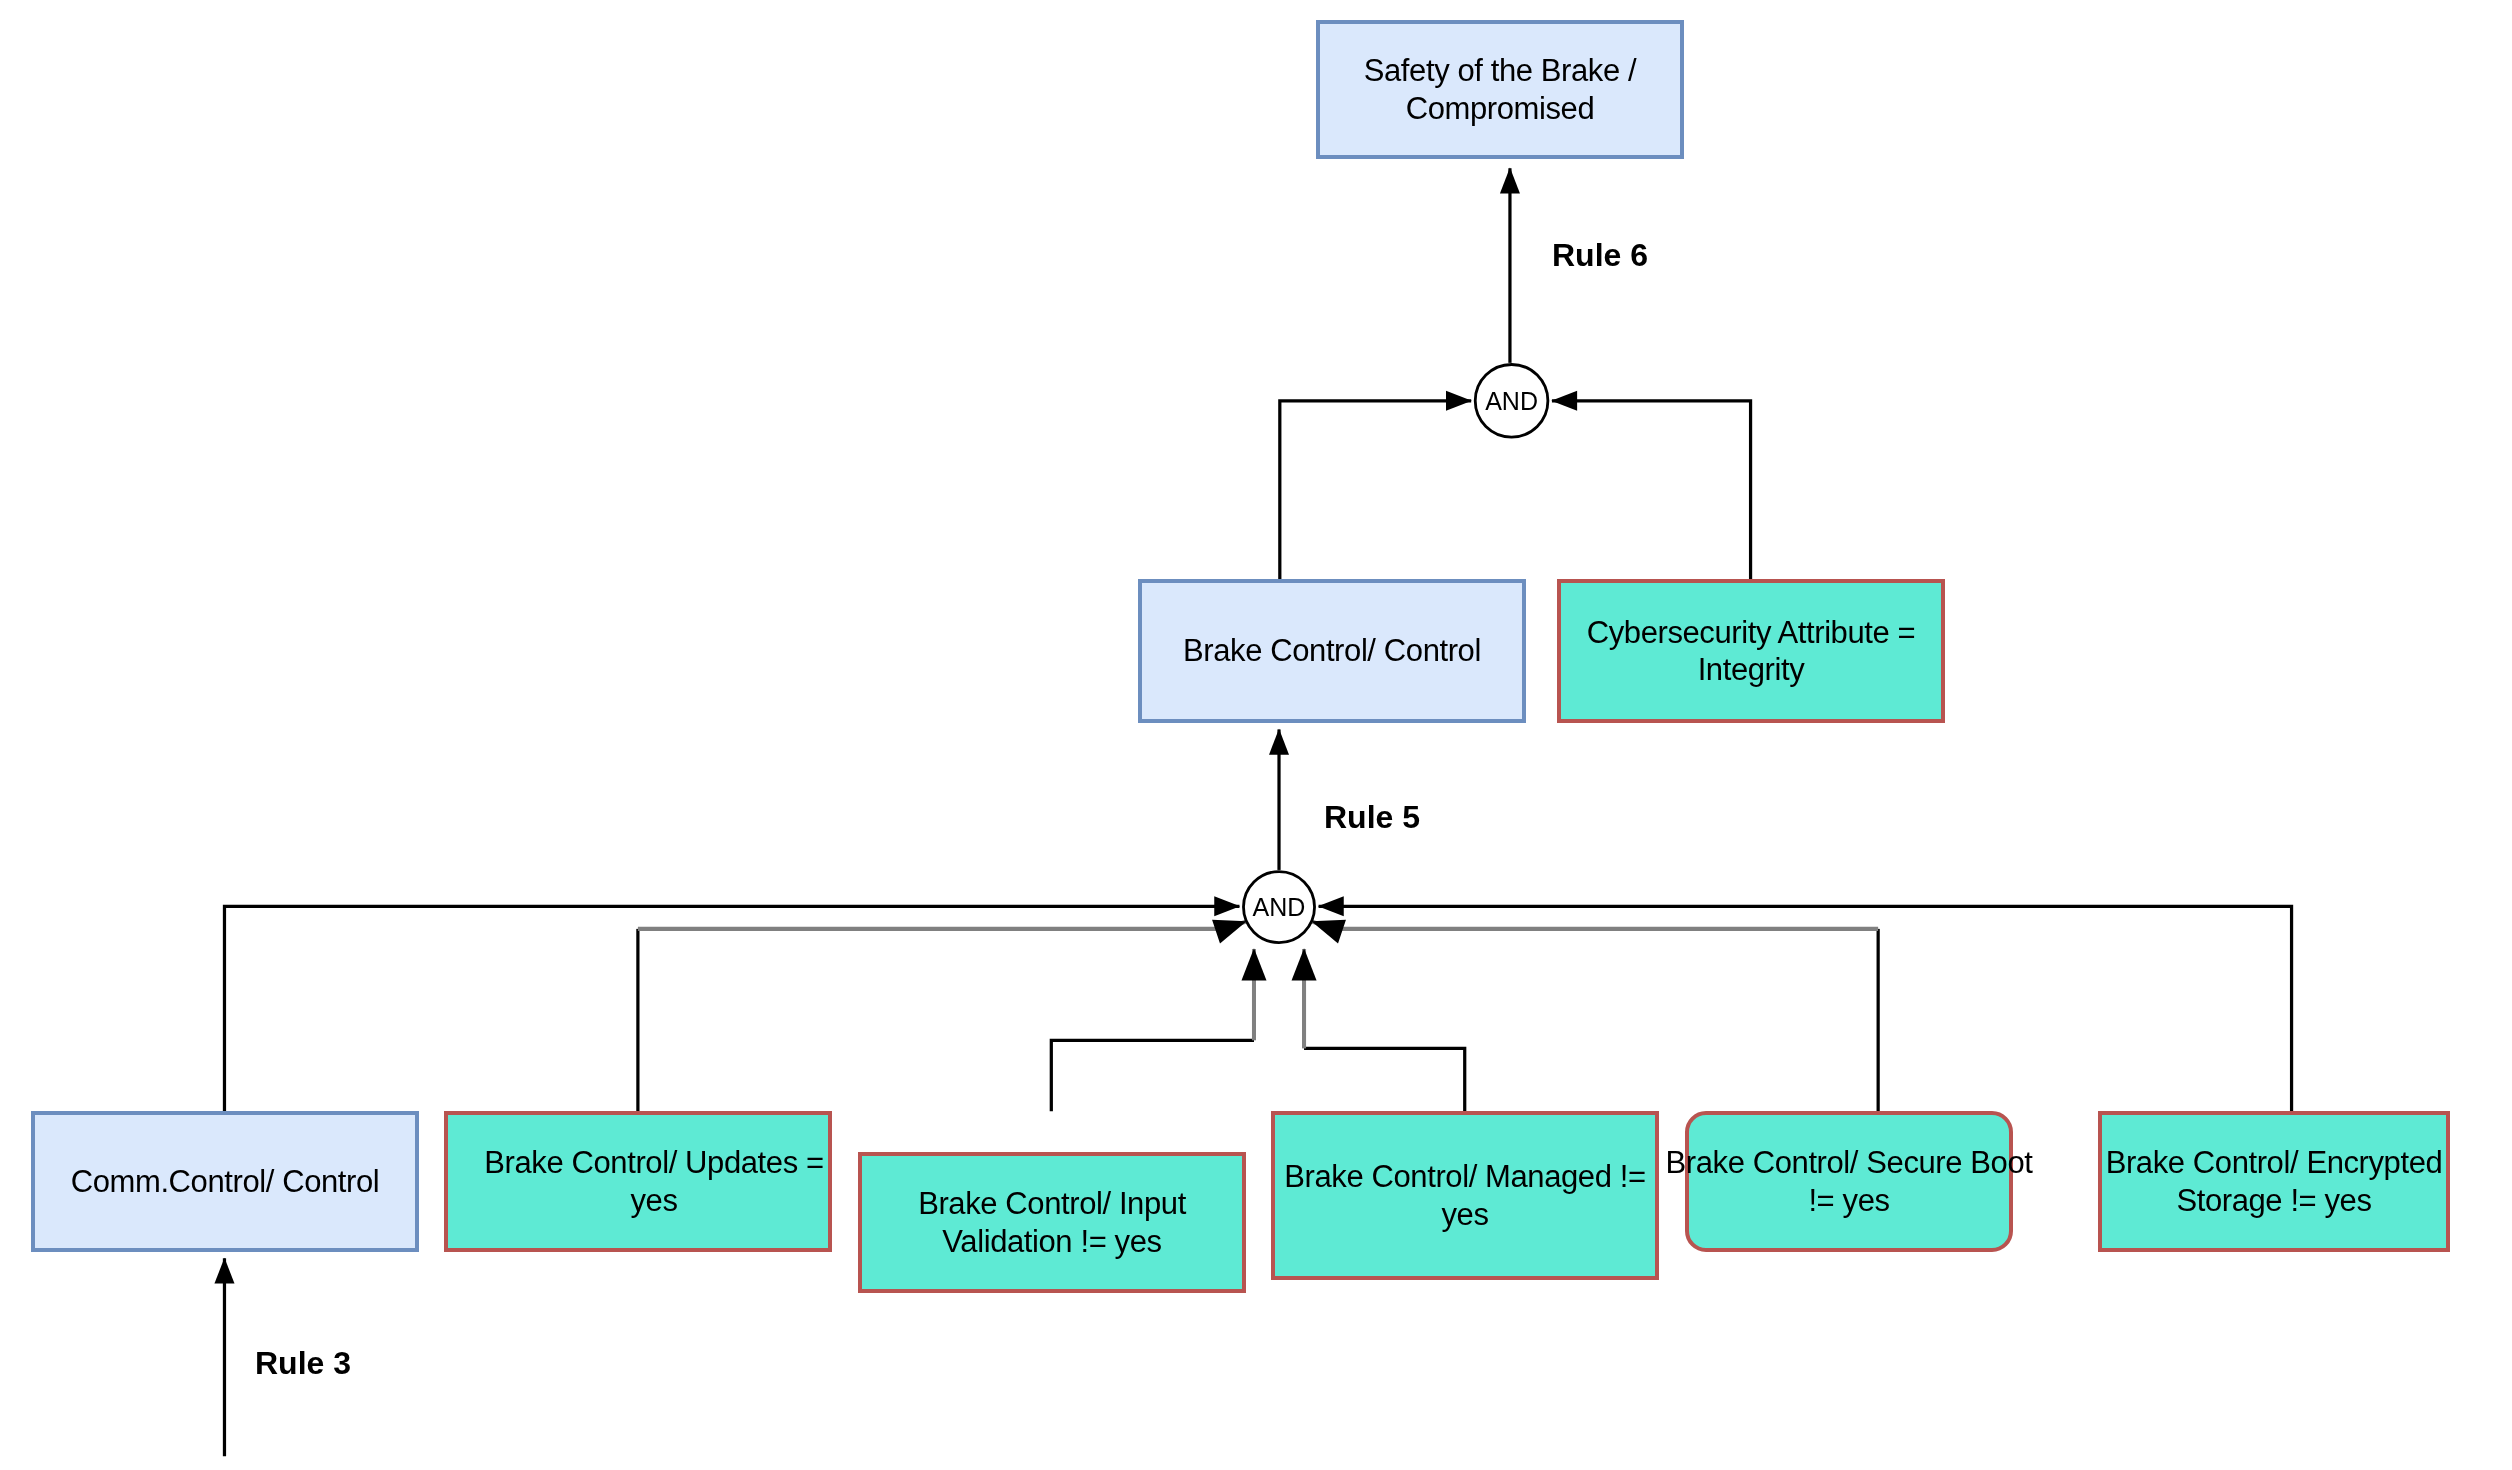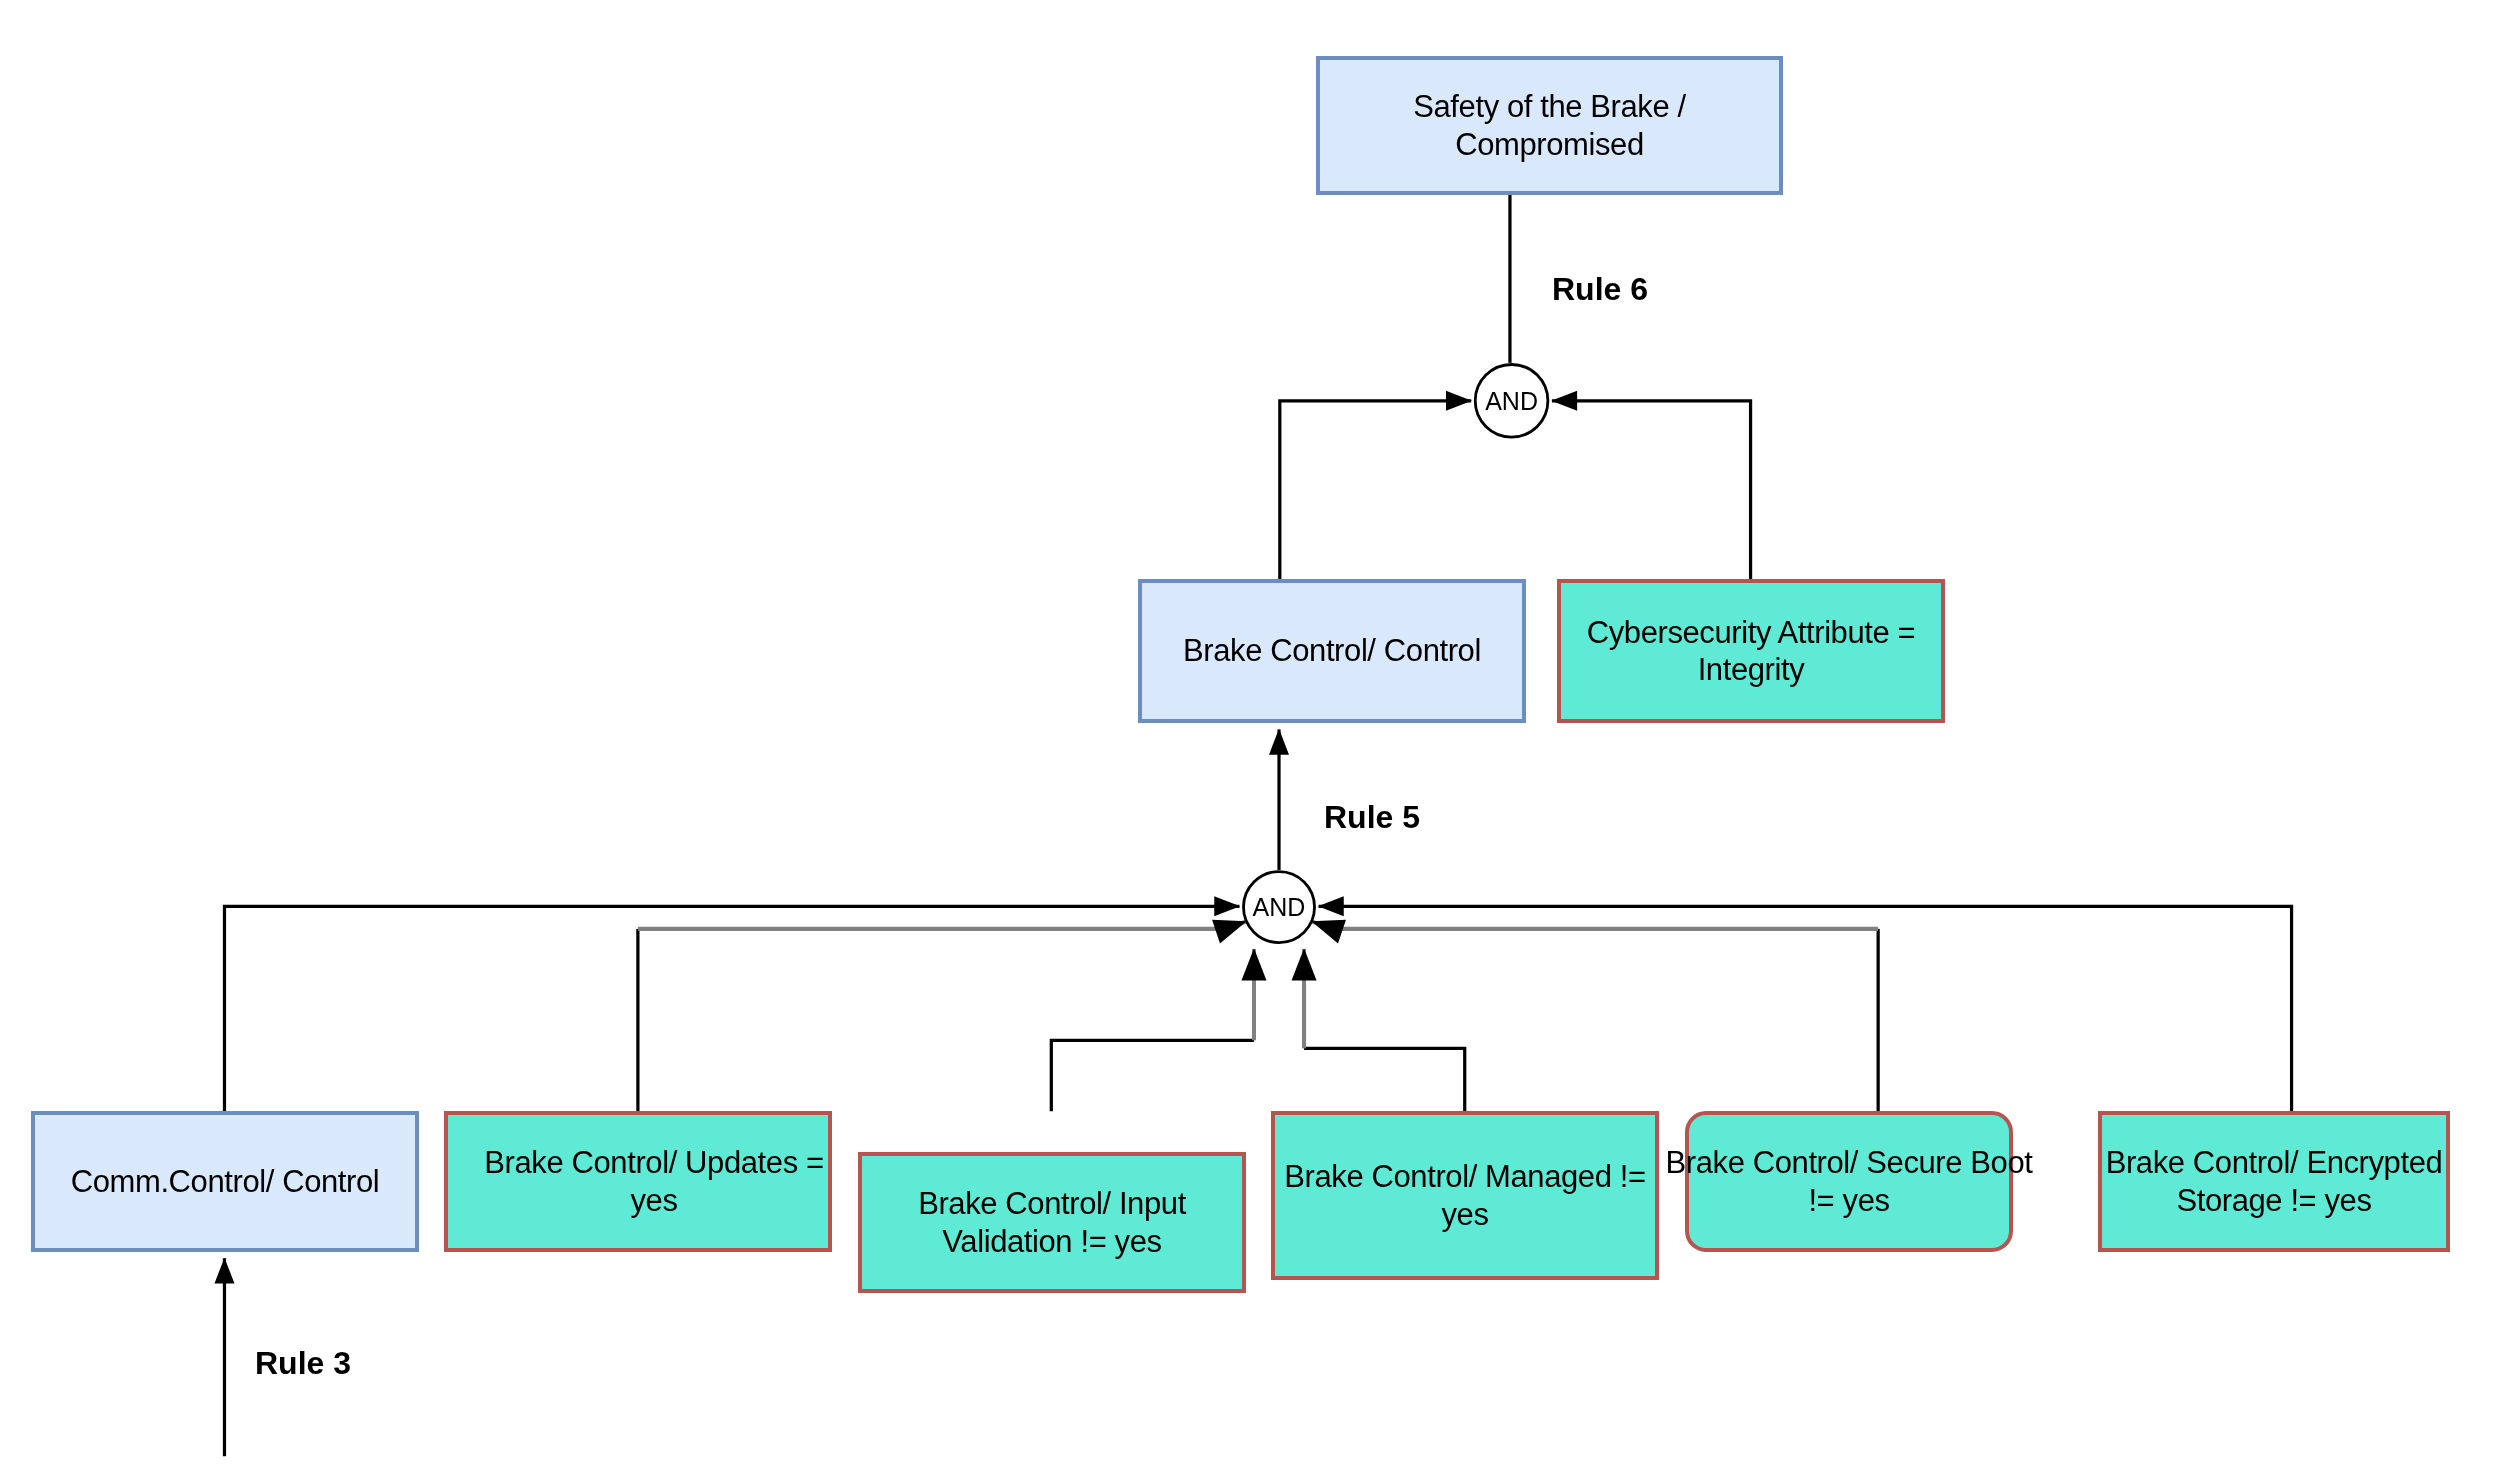--- a/index.html
+++ b/index.html
@@ -82,21 +82,21 @@
       <circle cx="1872" cy="496" r="45" fill="#ffffff" stroke="#000000" stroke-width="3.5"></circle>
       <text class="gate-text" x="1872" y="496" text-anchor="middle" dominant-baseline="central">AND</text>
     </g>
 
     <g>
       <circle cx="1584" cy="1123" r="44" fill="#ffffff" stroke="#000000" stroke-width="3.5"></circle>
       <text class="gate-text" x="1584" y="1123" text-anchor="middle" dominant-baseline="central">AND</text>
     </g>
   </svg>
 
-  <div class="node blue" style="left:1316px; top:20px; width:467px; height:139px;margin-top:36px;">
+  <div class="node blue" style="left:1316px; top:20px; width:368px; height:139px;">
     <span>Safety of the Brake /
 Compromised</span>
   </div>
 
   <div class="node blue" style="left:1138px; top:579px; width:388px; height:144px;">
     <span>Brake Control/ Control</span>
   </div>
   <div class="node red" style="left:1557px; top:579px; width:388px; height:144px;">
     <span>Cybersecurity Attribute =
 Integrity</span>
@@ -119,18 +119,18 @@
   </div>
   <div class="node red" style="left:1685px; top:1111px; width:328px; height:141px;border-radius:21px;">
     <span>Brake Control/ Secure Boot
 != yes</span>
   </div>
   <div class="node red" style="left:2098px; top:1111px; width:352px; height:141px;">
     <span>Brake Control/ Encrypted
 Storage != yes</span>
   </div>
 
-  <div class="edge-label" style="left:1552px; top:237px;margin-top:34px;">Rule 6</div>
+  <div class="edge-label" style="left:1552px; top:237px;">Rule 6</div>
   <div class="edge-label" style="left:1324px; top:799px;">Rule 5</div>
   <div class="edge-label" style="left:255px; top:1345px;">Rule 3</div>
 
 </div>
 
 
 </body></html>

